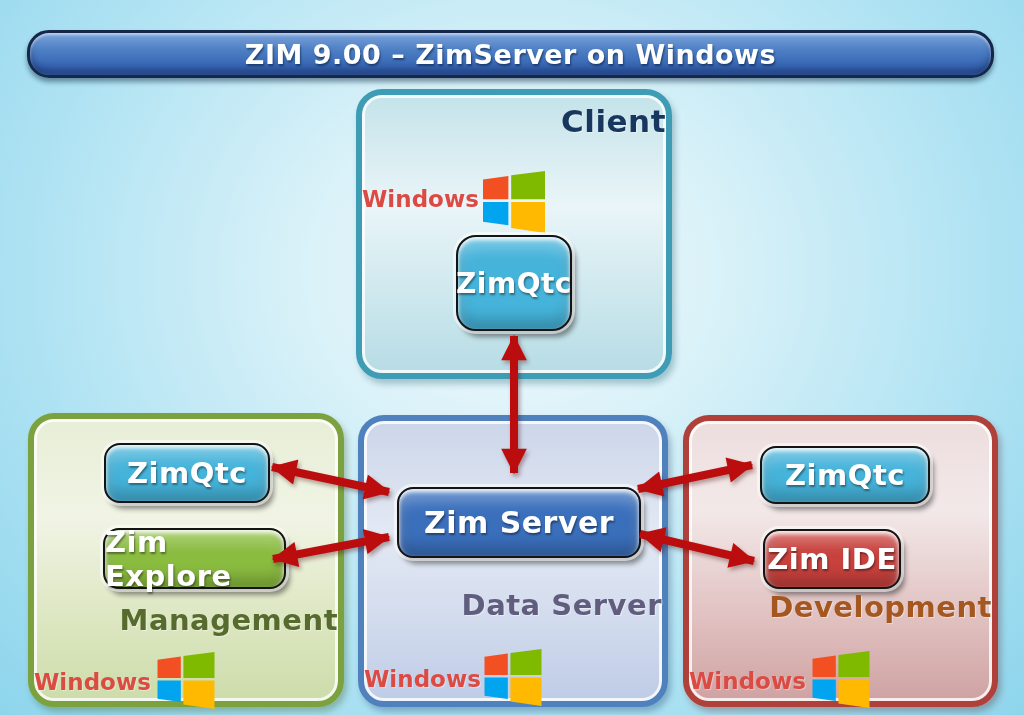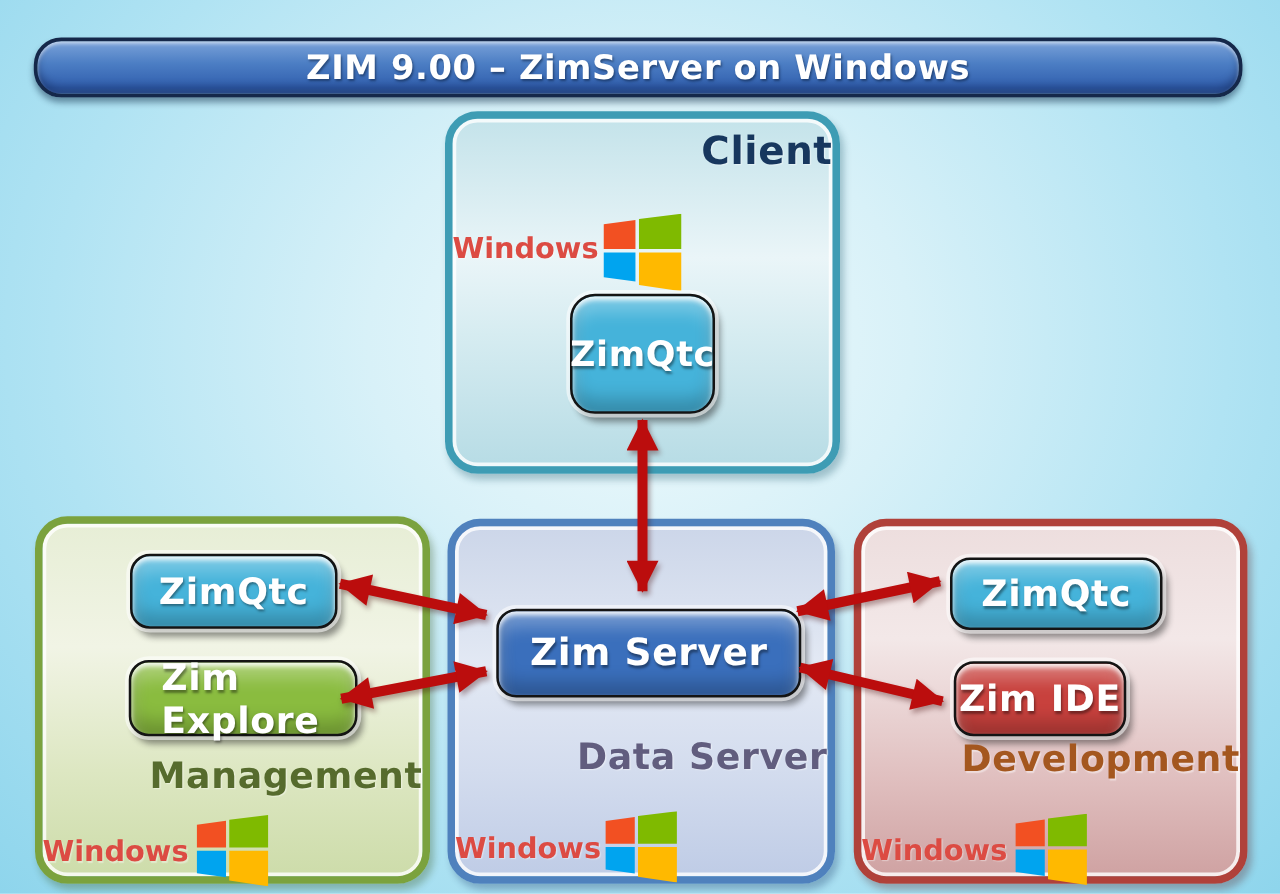--- a/index.html
+++ b/index.html
@@ -57,21 +57,21 @@
     box-shadow:0 0 0 3px rgba(255,255,255,.55), 4px 6px 5px rgba(25,25,25,.45),
       inset 0 3px 4px rgba(255,255,255,.9), inset 0 12px 14px rgba(255,255,255,.30),
       inset 0 -10px 14px rgba(0,0,0,.22);}
   .chip-qtc{background:var(--btn-zimqtc);}
   .chip-explore{background:var(--btn-explore);}
   .chip-server{background:var(--btn-server);font-size:30px;}
   .chip-ide{background:var(--btn-ide);}
 
   .chip-client-qtc{left:50%;transform:translateX(-50%);top:140px;width:116px;height:96px;border-radius:20px;font-size:28px;}
   .chip-mgmt-qtc{left:70px;top:24px;width:166px;height:60px;}
-  .chip-mgmt-explore{left:69px;top:109px;width:183px;height:61px;padding-left:24px;}
+  .chip-mgmt-explore{left:69px;top:109px;width:183px;height:61px;}
   .chip-ds-server{left:33px;top:66px;width:244px;height:71px;}
   .chip-dev-qtc{left:71px;top:25px;width:170px;height:58px;}
   .chip-dev-ide{left:74px;top:108px;width:138px;height:60px;}
 
   
   .arrows{position:absolute;left:0;top:0;pointer-events:none;}
   .arrows line{stroke:var(--arrow-red);stroke-width:8;}
   .arrows{filter:drop-shadow(2px 3px 2px rgba(60,0,0,.35));}
 </style>
 </head>

